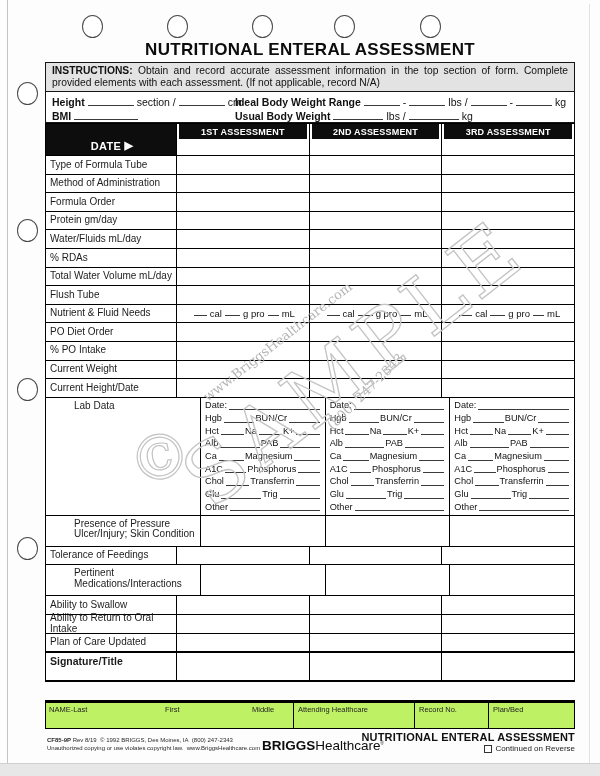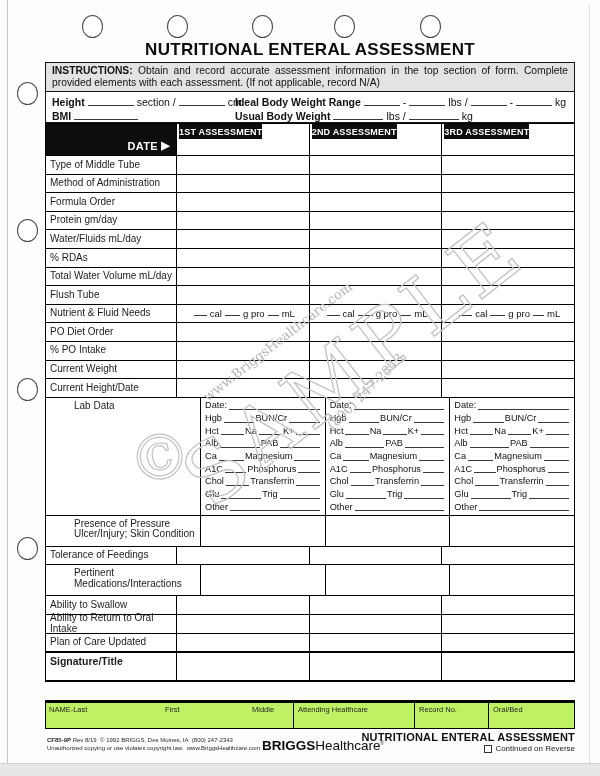--- a/index.html
+++ b/index.html
@@ -22,22 +22,22 @@
   
   .vitals-box{left:45px;top:91px;width:530px;height:32px;box-sizing:border-box;background:#fff;border:1.5px solid #151515;border-top-width:1px;padding:2px 6px 0;font-size:10.5px;}
   .vrow{position:relative;height:14px;display:flex;align-items:flex-end;line-height:12px;}
   .vgroup2{position:absolute;left:183px;top:0;height:14px;display:flex;align-items:flex-end;line-height:12px;}
   .bl{display:inline-block;border-bottom:1px solid #3a3a3a;height:8px;flex:1;margin:0 3px 2px 3px;min-width:6px;}
   .bl.fixed{flex:none;}
   .w46{width:46px;} .w36{width:36px;} .w64{width:64px;} .w50{width:50px;}
   
   .table{left:45px;top:123px;width:530px;box-sizing:border-box;border:1.5px solid #000;border-bottom-width:2px;background:#fff;}
   .thead{display:flex;height:31px;}
-  .thead .dcell{width:130px;background:#0d0d0d;color:#fff;display:flex;align-items:flex-end;justify-content:flex-end;padding:0 6px 3px 8px;font-size:11px;font-weight:bold;letter-spacing:.3px;box-sizing:border-box;}
-  .thead .hcol{flex:1;border-left:1.5px solid #000;display:flex;flex-direction:row;}
+  .thead .dcell{width:130px;background:#0d0d0d;color:#fff;display:flex;align-items:flex-end;justify-content:center;padding:0 6px 3px 8px;font-size:11px;font-weight:bold;letter-spacing:.3px;box-sizing:border-box;}
+  .thead .hcol{flex:1;border-left:1.5px solid #000;display:flex;flex-direction:column;}
   .thead .bar{height:15px;background:#0d0d0d;margin:0 2px;color:#fff;font-size:9px;font-weight:bold;letter-spacing:.2px;display:flex;align-items:center;justify-content:center;}
   .thead .dateslot{flex:1;}
   .trow{display:flex;border-top:1px solid #000;height:18.6px;box-sizing:border-box;}
   .trow.tall{height:31px;}
   .trow.lab{height:118px;}
   .trow.signature{height:29px;border-top:2.5px solid #000;}
   .lcell{width:130px;box-sizing:border-box;padding:0 2px 0 4px;display:flex;align-items:center;font-size:10px;line-height:10.5px;color:#1c1c1c;}
   .trow.tall .lcell,.trow.lab .lcell{align-items:flex-start;padding-top:3px;margin-left:24px;}
   .trow.signature .lcell{font-weight:bold;font-size:10.5px;align-items:flex-start;padding-top:3px;}
   .acell{flex:1;border-left:1.5px solid #000;box-sizing:border-box;}
@@ -136,21 +136,21 @@
       <div class="bar">2ND ASSESSMENT</div>
       <div class="dateslot"></div>
     </div>
     <div class="hcol">
       <div class="bar">3RD ASSESSMENT</div>
       <div class="dateslot"></div>
     </div>
   </div>
   <div id="tbody-host">
       <div class="trow">
-        <div class="lcell">Type of Middle Tube</div>
+        <div class="lcell">Type of Formula Tube</div>
         <div class="acell"></div>
         <div class="acell"></div>
         <div class="acell"></div>
       </div>
       <div class="trow">
         <div class="lcell">Method of Administration</div>
         <div class="acell"></div>
         <div class="acell"></div>
         <div class="acell"></div>
       </div>
@@ -453,21 +453,21 @@
 
 <div class="abs nstrip">
   <span class="nlabel" style="left:3px;">NAME-Last</span>
   <span class="nlabel" style="left:119px;">First</span>
   <span class="nlabel" style="left:206px;">Middle</span>
   <span class="ndiv" style="left:247px;"></span>
   <span class="nlabel" style="left:252px;">Attending Healthcare</span>
   <span class="ndiv" style="left:368px;"></span>
   <span class="nlabel" style="left:373px;">Record No.</span>
   <span class="ndiv" style="left:442px;"></span>
-  <span class="nlabel" style="left:447px;">Oral/Bed</span>
+  <span class="nlabel" style="left:447px;">Plan/Bed</span>
 </div>
 
 <div class="abs foot-left">
   <div><span class="b">CF85-9P</span> <span>Rev 8/19</span>&nbsp; <span>© 1992 BRIGGS, Des Moines, IA</span>&nbsp; <span>(800) 247-2343</span></div>
   <div><span>Unauthorized copying or use violates copyright law.</span>&nbsp; <span>www.BriggsHealthcare.com</span></div>
 </div>
 <div class="abs brand"><span class="b">BRIGGS</span><span class="light">Healthcare</span><sup>®</sup></div>
 <div class="abs foot-right">
   <div class="foot-title">NUTRITIONAL ENTERAL ASSESSMENT</div>
   <div class="foot-cont">

